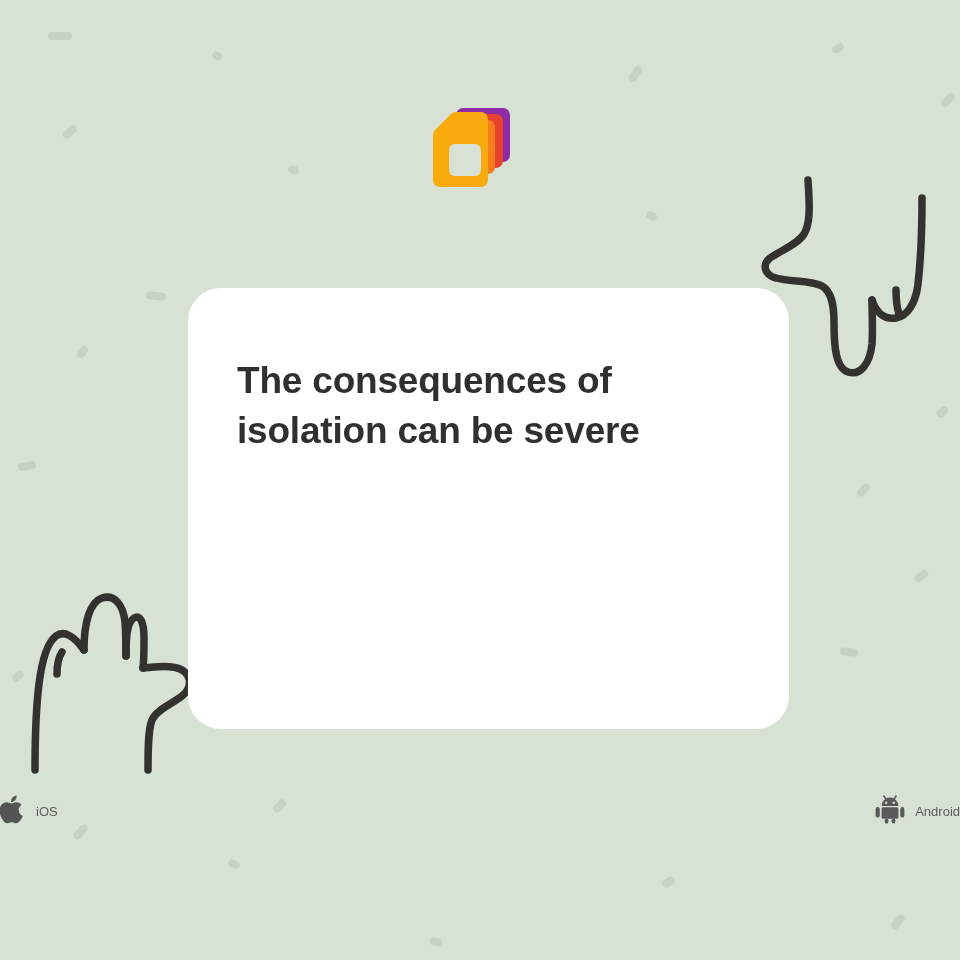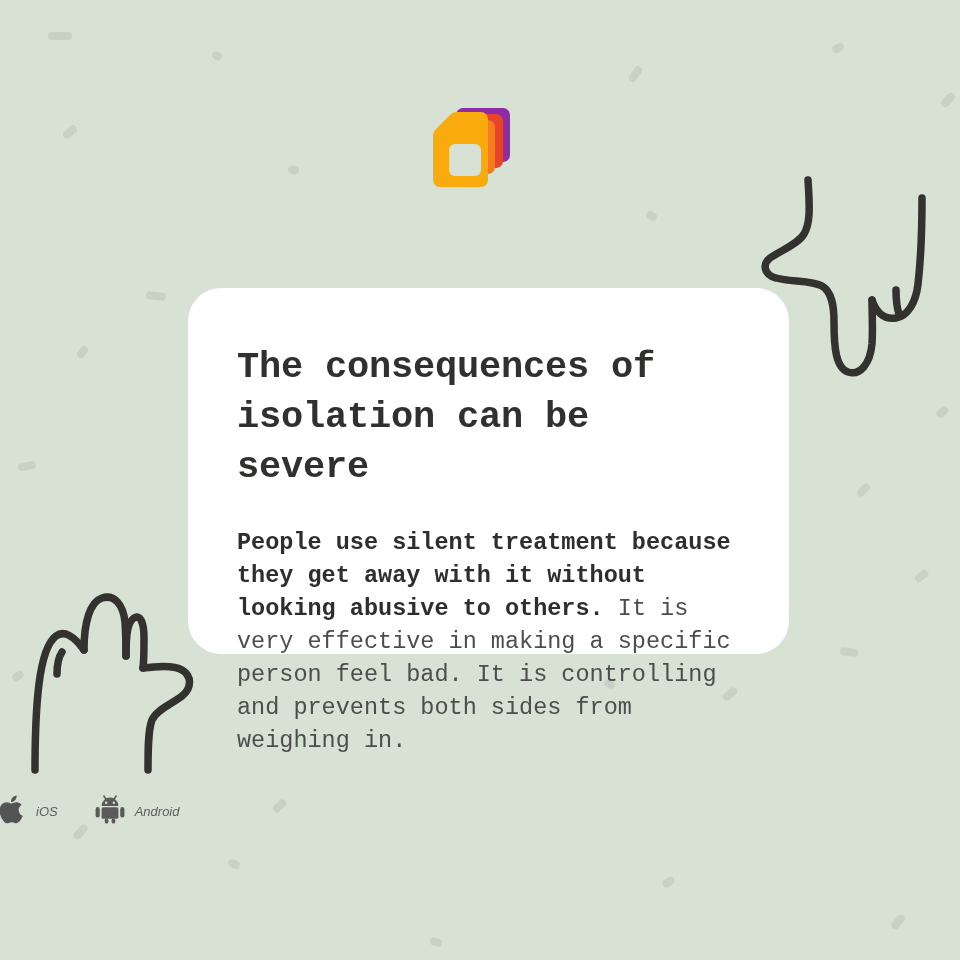--- a/index.html
+++ b/index.html
@@ -62,26 +62,25 @@
     width: 96px;
     height: 96px;
   }
 
   
   .card {
     position: absolute;
     left: 188px;
     top: 288px;
     width: 601px;
-    height: 366px;
+    height: 441px;
     background: #ffffff;
     border-radius: 33px;
     box-sizing: border-box;
-    padding: 54px 50px 0 49px;
-    font-family: Liberation Mono, monospace;
+    padding: 68px 50px 0 49px;
   }
   .card-title {
     margin: 0;
     font-size: 37px;
     line-height: 50px;
     font-weight: 700;
     color: #31302f;
     letter-spacing: -0.2px;
   }
   .card-body {
@@ -122,24 +121,23 @@
   .wordmark .dot {
     color: #7c3a87;
     font-weight: 700;
     padding: 0 1px;
   }
   .wordmark .tld { font-weight: 400; }
 
   .stores {
     margin-top: 26px;
     display: flex;
-    justify-content: flex-start;
+    justify-content: space-between;
     align-items: center;
-    gap: 36px;
-    font-style: italic;
+    gap: 24px;
   }
   .store {
     display: flex;
     align-items: center;
     gap: 9px;
   }
   .store-label {
     font-size: 13px;
     color: #5d5d5d;
     font-weight: 400;
@@ -204,23 +202,20 @@
         <path d="M104 96 C104 72 106 62 112 58 C118 54 122 62 122 78 C122 92 122 100 121 108"></path>
         <path d="M62 90 C52 76 42 70 34 76 C26 82 20 100 17 124 C13 156 13 190 13 210"></path>
         <path d="M40 92 C36 98 35 106 35 114"></path>
         <path d="M121 108 C136 106 152 105 160 110 C170 116 170 128 160 136 C150 144 134 150 130 160 C126 170 126 190 126 210"></path>
       </g>
     </svg>
   </div>
 
   <div class="card">
     <h1 class="card-title">The consequences of isolation can be severe</h1>
-    <p class="card-body">
-      <span class="lead">People use silent treatment because they get away with it without looking abusive to others.</span><span> It is very effective in making a specific person feel bad. It is controlling and prevents both sides from weighing in.</span>
-    </p>
   </div>
 
   <div class="footer">
 
 
     <div class="stores">
 
       <div class="store">
         <span>
           <svg viewBox="0 0 30 34" width="27" height="31" aria-hidden="true">

